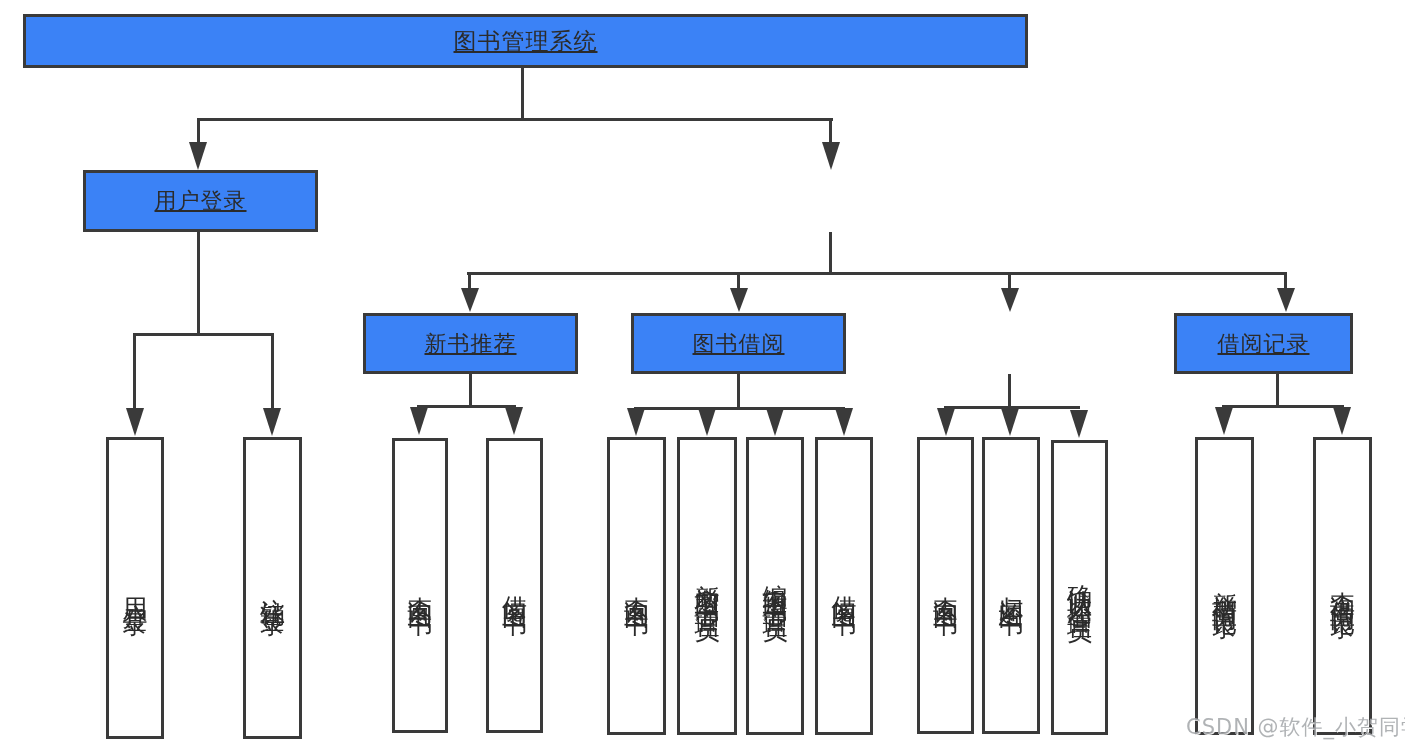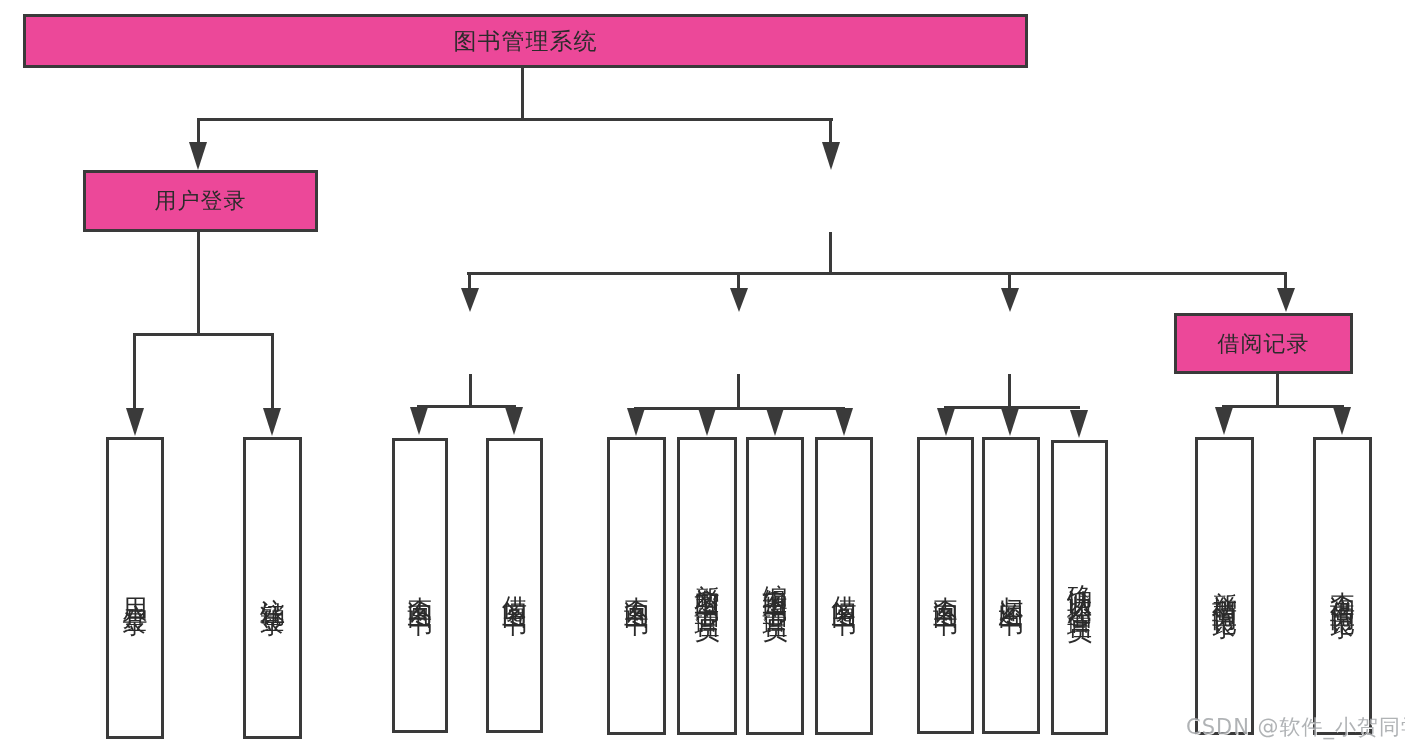--- a/index.html
+++ b/index.html
@@ -1,23 +1,23 @@
 <!DOCTYPE html>
 <html><head>
 <meta charset="utf-8">
 <style>
   html,body{margin:0;padding:0;background:#ffffff;}
   #canvas{
     position:relative;width:1405px;height:747px;background:#ffffff;overflow:hidden;
     font-family:"DejaVu Sans",sans-serif;color:#2b2b2b;
   }
   .hbox{
-    position:absolute;box-sizing:border-box;border:3px solid #3a3a3a;background:#ec4899;
+    position:absolute;box-sizing:border-box;border:3px solid #3a3a3a;background:#3b82f6;
     display:flex;align-items:center;justify-content:center;
-    font-size:22px;letter-spacing:1px;white-space:nowrap;
+    font-size:22px;letter-spacing:1px;white-space:nowrap;text-decoration:underline;
   }
   .rootbox{font-size:23px;}
   .vbox{
     position:absolute;box-sizing:border-box;border:3px solid #3a3a3a;background:#fff;
     display:flex;align-items:center;justify-content:center;
     writing-mode:vertical-rl;font-size:25px;letter-spacing:5px;line-height:1;
   }
   .line{position:absolute;background:#3a3a3a;}
   .arr{
     position:absolute;width:0;height:0;
@@ -58,20 +58,22 @@
   <div class="line" style="left:467px;top:272px;width:820px;height:3px"></div>
   <div class="line" style="left:468px;top:272px;width:3px;height:18px"></div>
   <div class="arr short" style="left:461px;top:288px"></div>
   <div class="line" style="left:737px;top:272px;width:3px;height:18px"></div>
   <div class="arr short" style="left:730px;top:288px"></div>
   <div class="line" style="left:1008px;top:272px;width:3px;height:18px"></div>
   <div class="arr short" style="left:1001px;top:288px"></div>
   <div class="line" style="left:1284px;top:272px;width:3px;height:18px"></div>
   <div class="arr short" style="left:1277px;top:288px"></div>
 
+  <div class="hbox" style="left:363px;top:313px;width:215px;height:61px">新书推荐</div>
+  <div class="hbox" style="left:631px;top:313px;width:215px;height:61px">图书借阅</div>
   <div class="hbox" style="left:1174px;top:313px;width:179px;height:61px">借阅记录</div>
 
   <div class="line" style="left:469px;top:374px;width:3px;height:34px"></div>
   <div class="line" style="left:417px;top:405px;width:99px;height:3px"></div>
   <div class="arr" style="left:410px;top:407px"></div>
   <div class="arr" style="left:505px;top:407px"></div>
 
   <div class="line" style="left:737px;top:374px;width:3px;height:36px"></div>
   <div class="line" style="left:634px;top:407px;width:211px;height:3px"></div>
   <div class="arr" style="left:627px;top:408px"></div>

